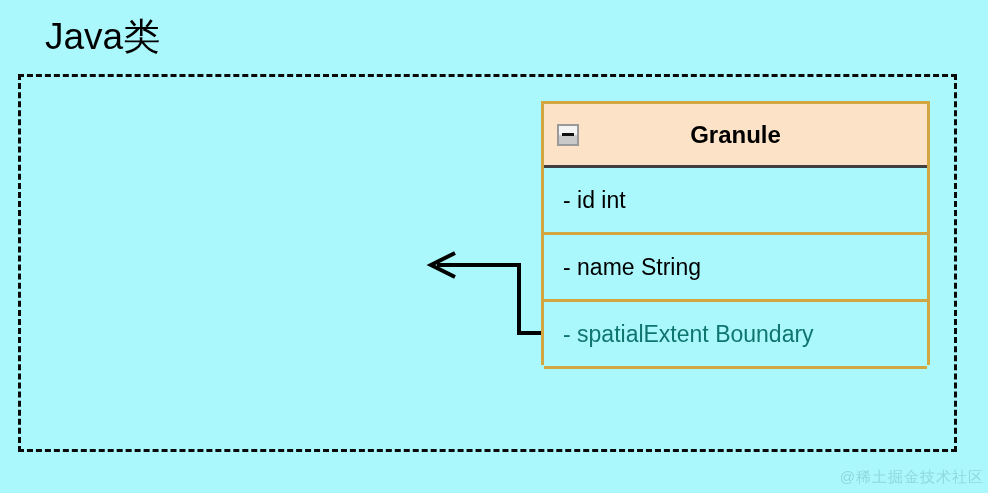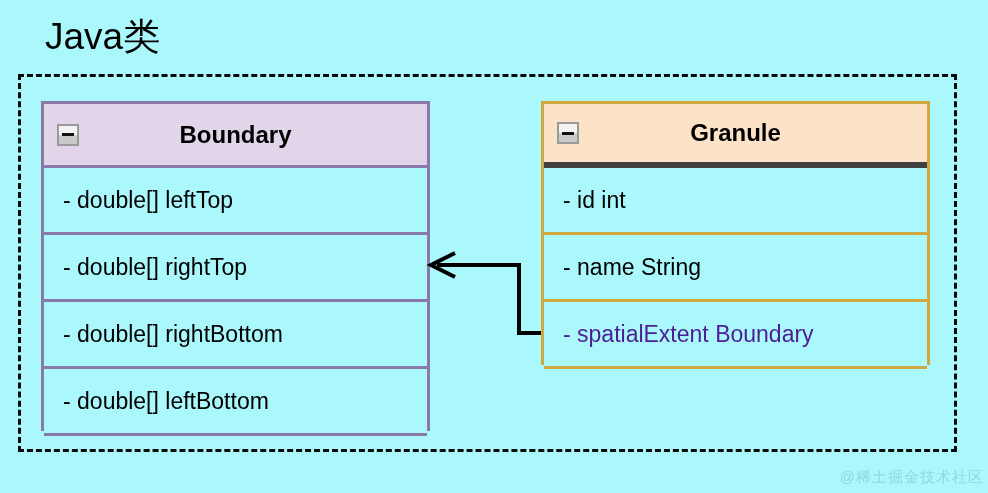--- a/index.html
+++ b/index.html
@@ -122,27 +122,27 @@
   
   #class-granule {
     left: 541px;
     top: 101px;
     width: 389px;
     height: 264px;
     border: 3px solid #d2a641;
   }
   #class-granule .uml-header {
     background: #fce2c6;
-    border-bottom: 6px solid #404040;
+    border-bottom: 3px solid #404040;
   }
   #class-granule .uml-row {
     border-bottom: 3px solid #d2a641;
   }
   .uml-row.link-attr {
-    color: #4c1d95;
+    color: #0f766e;
     text-align: center;
   }
 
   
   #association-arrow {
     position: absolute;
     left: 0;
     top: 0;
     width: 988px;
     height: 493px;
@@ -162,32 +162,20 @@
 </style>
 </head>
 <body>
 
 <div id="canvas">
 
   <div id="diagram-title">Java类</div>
 
   <div id="group-frame"></div>
 
-  <div class="uml-class" id="class-boundary">
-    <div class="uml-header">
-      <span class="collapse-icon">
-        <span class="minus"></span>
-      </span>
-      <span class="uml-title">Boundary</span>
-    </div>
-    <div class="uml-row">- double[] leftTop</div>
-    <div class="uml-row">- double[] rightTop</div>
-    <div class="uml-row">- double[] rightBottom</div>
-    <div class="uml-row">- double[] leftBottom</div>
-  </div>
 
   <div class="uml-class" id="class-granule">
     <div class="uml-header">
       <span class="collapse-icon">
         <span class="minus"></span>
       </span>
       <span class="uml-title">Granule</span>
     </div>
     <div class="uml-row">- id int</div>
     <div class="uml-row">- name String</div>

